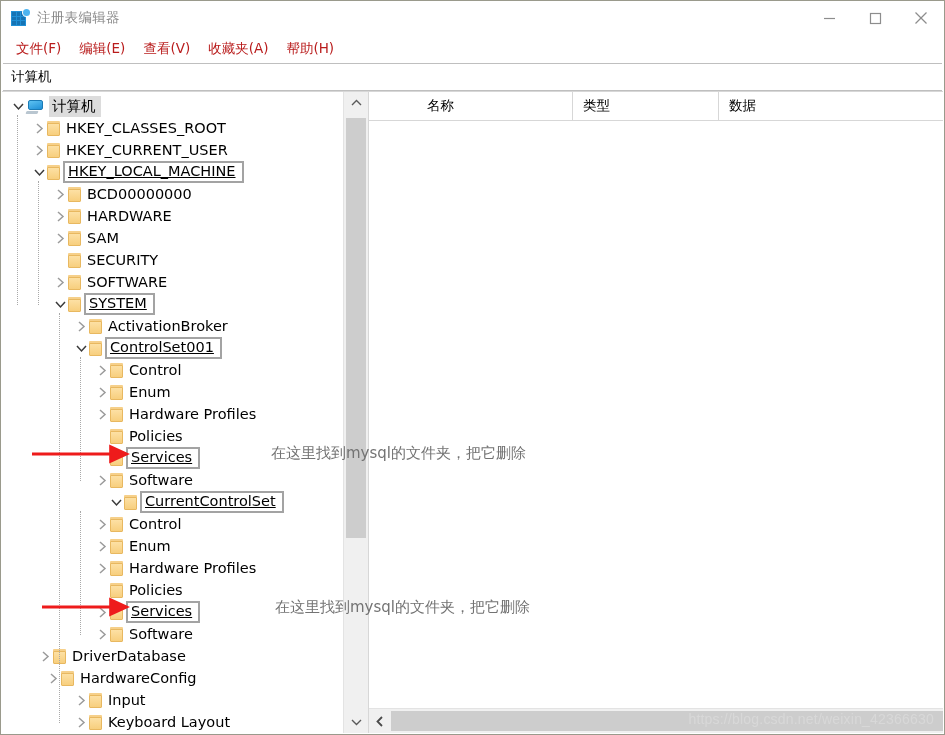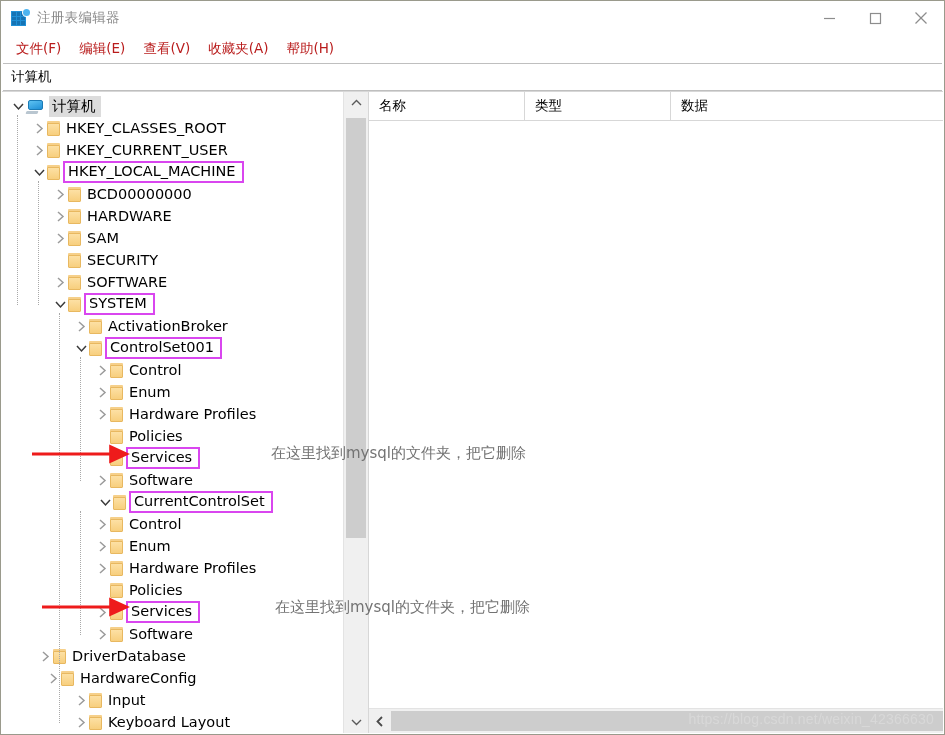--- a/index.html
+++ b/index.html
@@ -126,22 +126,22 @@
     background:linear-gradient(160deg,#5ec2f2 0%,#1f8fd6 100%);
     border:1px solid #1a7ab5;box-sizing:border-box;border-radius:2px;
   }
   .node .monitor .base{
     position:absolute;left:0px;bottom:0px;width:12px;height:3px;
     background:#b9c6d0;border-radius:1px;transform:skewX(-20deg);
   }
   .node .label{padding-right:4px;}
   .node.selected .label{background:#dcdcdc;padding:1px 5px 1px 3px;}
   .node .label.boxed{
-    border:2px solid #d946ef;padding:0px 6px 1px 3px;
-    margin-left:-3px;line-height:17px;
+    border:2px solid #a3a3a3;padding:0px 6px 1px 3px;
+    margin-left:-3px;line-height:17px;text-decoration:underline;
   }
   
   .guide{
     position:absolute;width:1px;
     border-left:1px dotted #a9a9a9;
   }
   
   #vscroll{
     position:absolute;right:0;top:0;width:24px;bottom:0;
     background:#f0f0f0;border-left:1px solid #e3e3e3;
@@ -156,20 +156,21 @@
   }
   
   #list-pane{
     flex:1;display:flex;flex-direction:column;min-width:0;
     background:#ffffff;position:relative;
   }
   #list-header{
     height:28px;min-height:28px;display:flex;
     border-bottom:1px solid #d7d7d7;
     background:#ffffff;
+    padding-left:48px;
   }
   .col{
     display:flex;align-items:center;
     padding-left:10px;font-size:13.5px;
     border-right:1px solid #d7d7d7;
     box-sizing:border-box;
     font-family:"DejaVu Sans","Liberation Sans",sans-serif;
   }
   .col.c0{width:156px;}
   .col.c1{width:146px;}
@@ -455,21 +456,21 @@
               <svg width="9" height="11" viewBox="0 0 9 11">
                 <polyline points="2,1 7,5.5 2,10" fill="none" stroke="#9b9b9b" stroke-width="1.5"></polyline>
               </svg>
             </span>
             <span class="folder">
               <span class="tab"></span>
               <span class="body"></span>
             </span>
             <span class="label">Software</span>
           </div>
-          <div class="node" style="padding-left: 71px; margin-left: 24px;">
+          <div class="node" style="padding-left: 106px;">
             <span class="twisty">
               <svg width="11" height="9" viewBox="0 0 11 9">
                 <polyline points="1,2 5.5,7 10,2" fill="none" stroke="#3a3a3a" stroke-width="1.5"></polyline>
               </svg>
             </span>
             <span class="folder">
               <span class="tab"></span>
               <span class="body"></span>
             </span>
             <span class="label boxed">CurrentControlSet</span>

